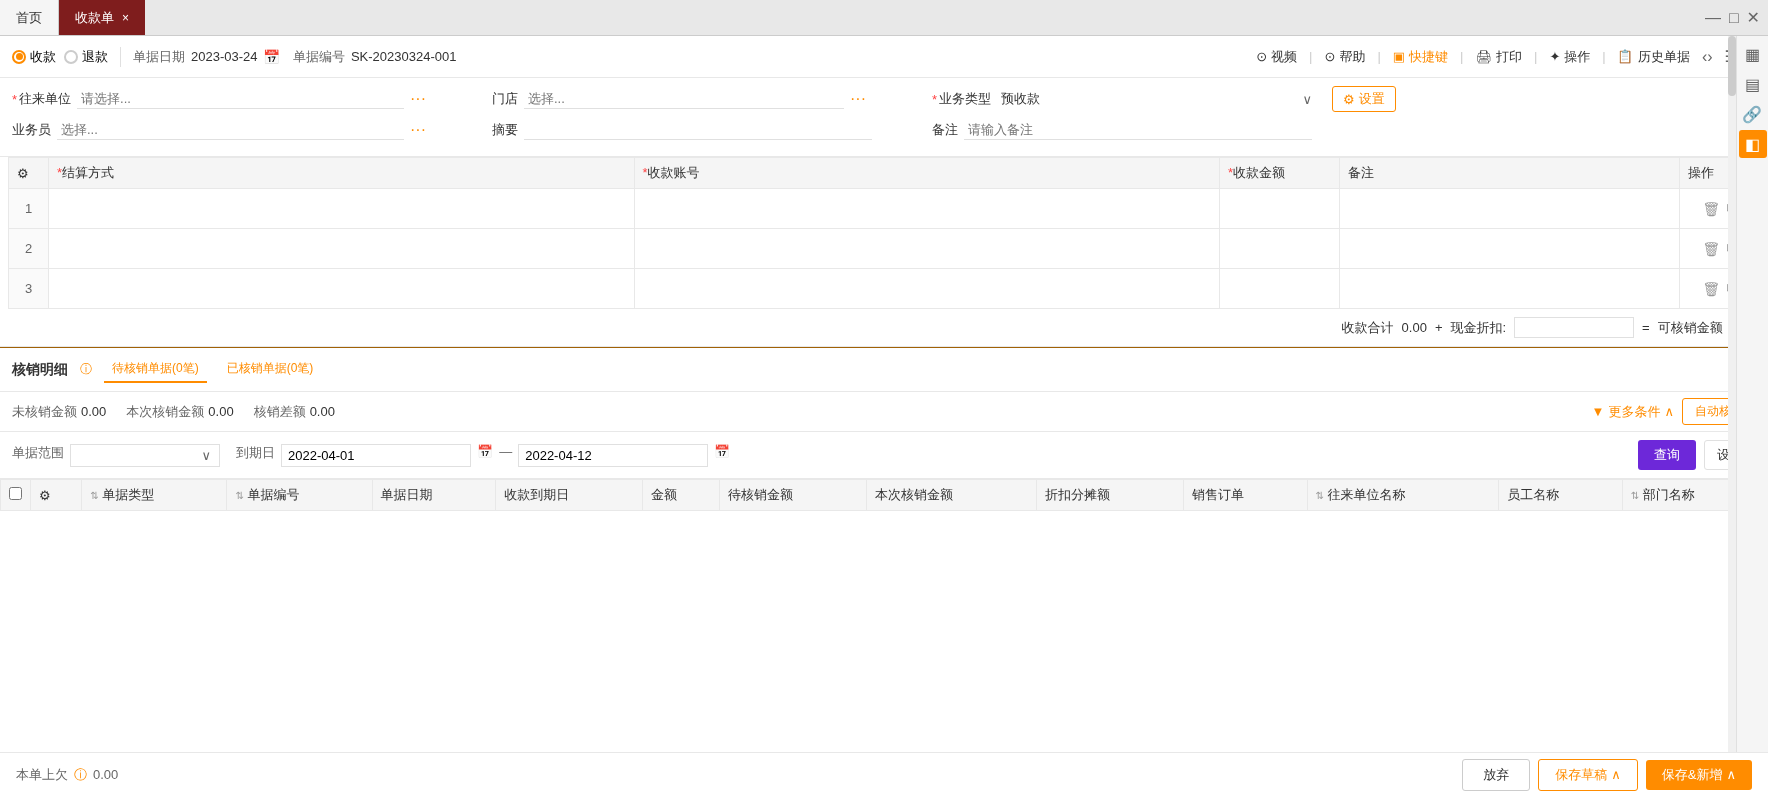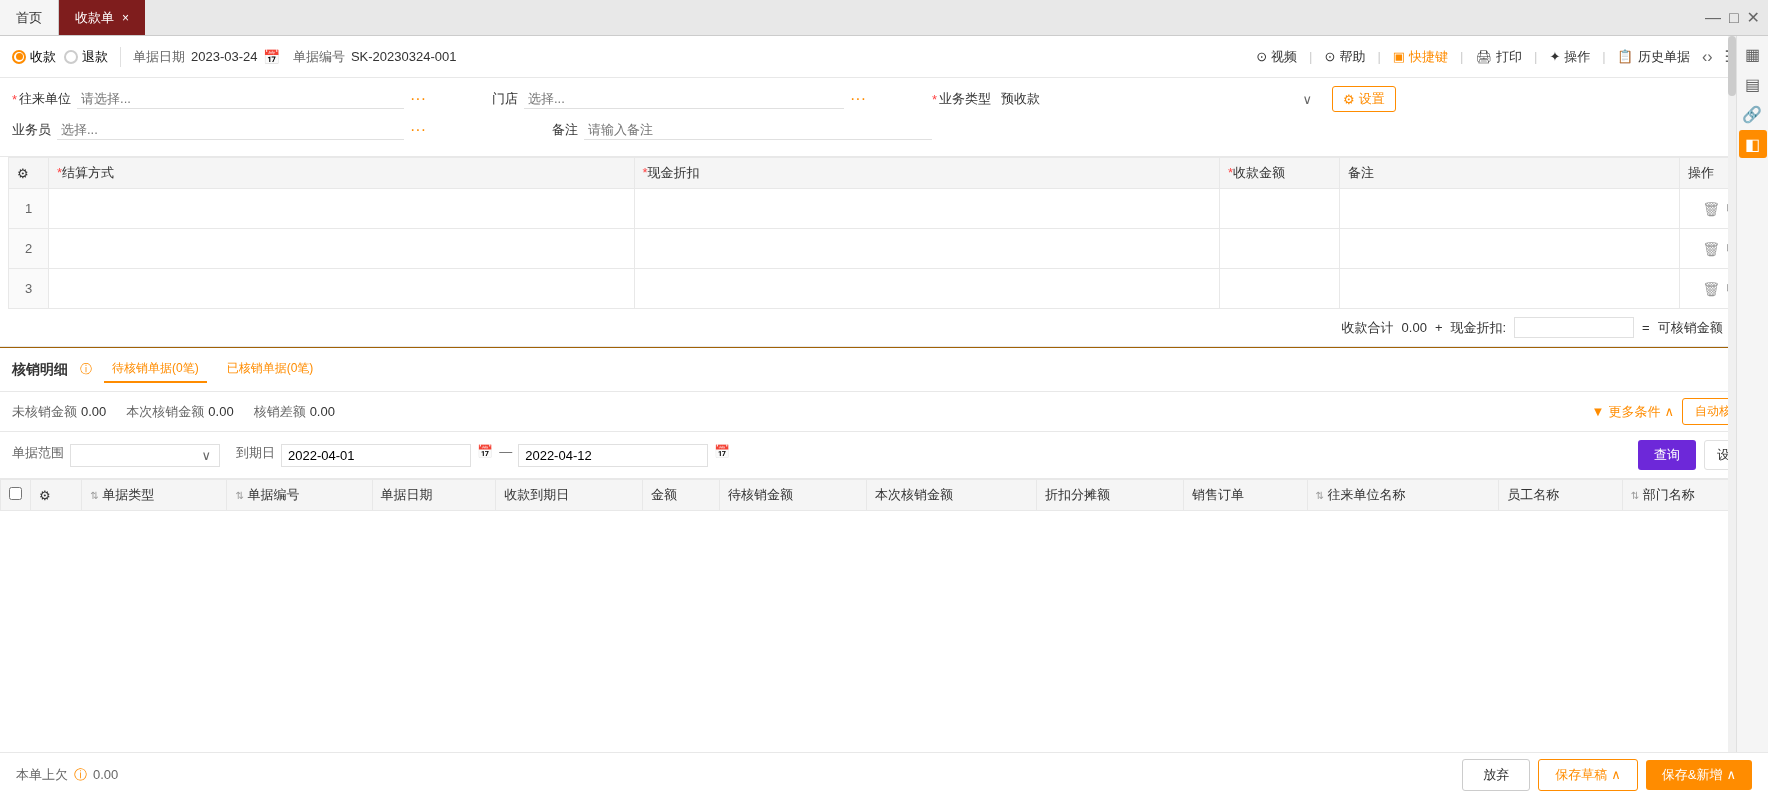--- a/index.html
+++ b/index.html
@@ -326,41 +326,45 @@
       </div>
       <div class="form-row">
 
         <div class="form-field" style="max-width:420px;">
           <span class="form-label">业务员</span>
           <input class="form-input" placeholder="选择..." style="">
           <span class="more-btn">···</span>
         </div>
         <div style="width:60px;"></div>
 
+        <div class="form-field" style="max-width:380px;">
+          <span class="form-label">摘要</span>
+          <input class="form-input" style="">
+        </div>
         <div style="width:60px;"></div>
 
         <div class="form-field" style="max-width:380px;">
           <span class="form-label">备注</span>
           <input class="form-input" placeholder="请输入备注" style="">
         </div>
       </div>
     </div>
 
     <div style="padding: 0 8px; background:#fff;">
       <table class="data-table">
         <thead>
           <tr>
             <th class="col-settings">
               <span>⚙</span>
             </th>
             <th>
               <span class="required-col">*</span><span>结算方式</span>
             </th>
             <th>
-              <span class="required-col">*</span><span>现金折扣</span>
+              <span class="required-col">*</span><span>收款账号</span>
             </th>
             <th style="width:120px;">
               <span class="required-col">*</span><span>收款金额</span>
             </th>
             <th>备注</th>
             <th class="action-col">操作</th>
           </tr>
         </thead>
         <tbody>
           <tr>

